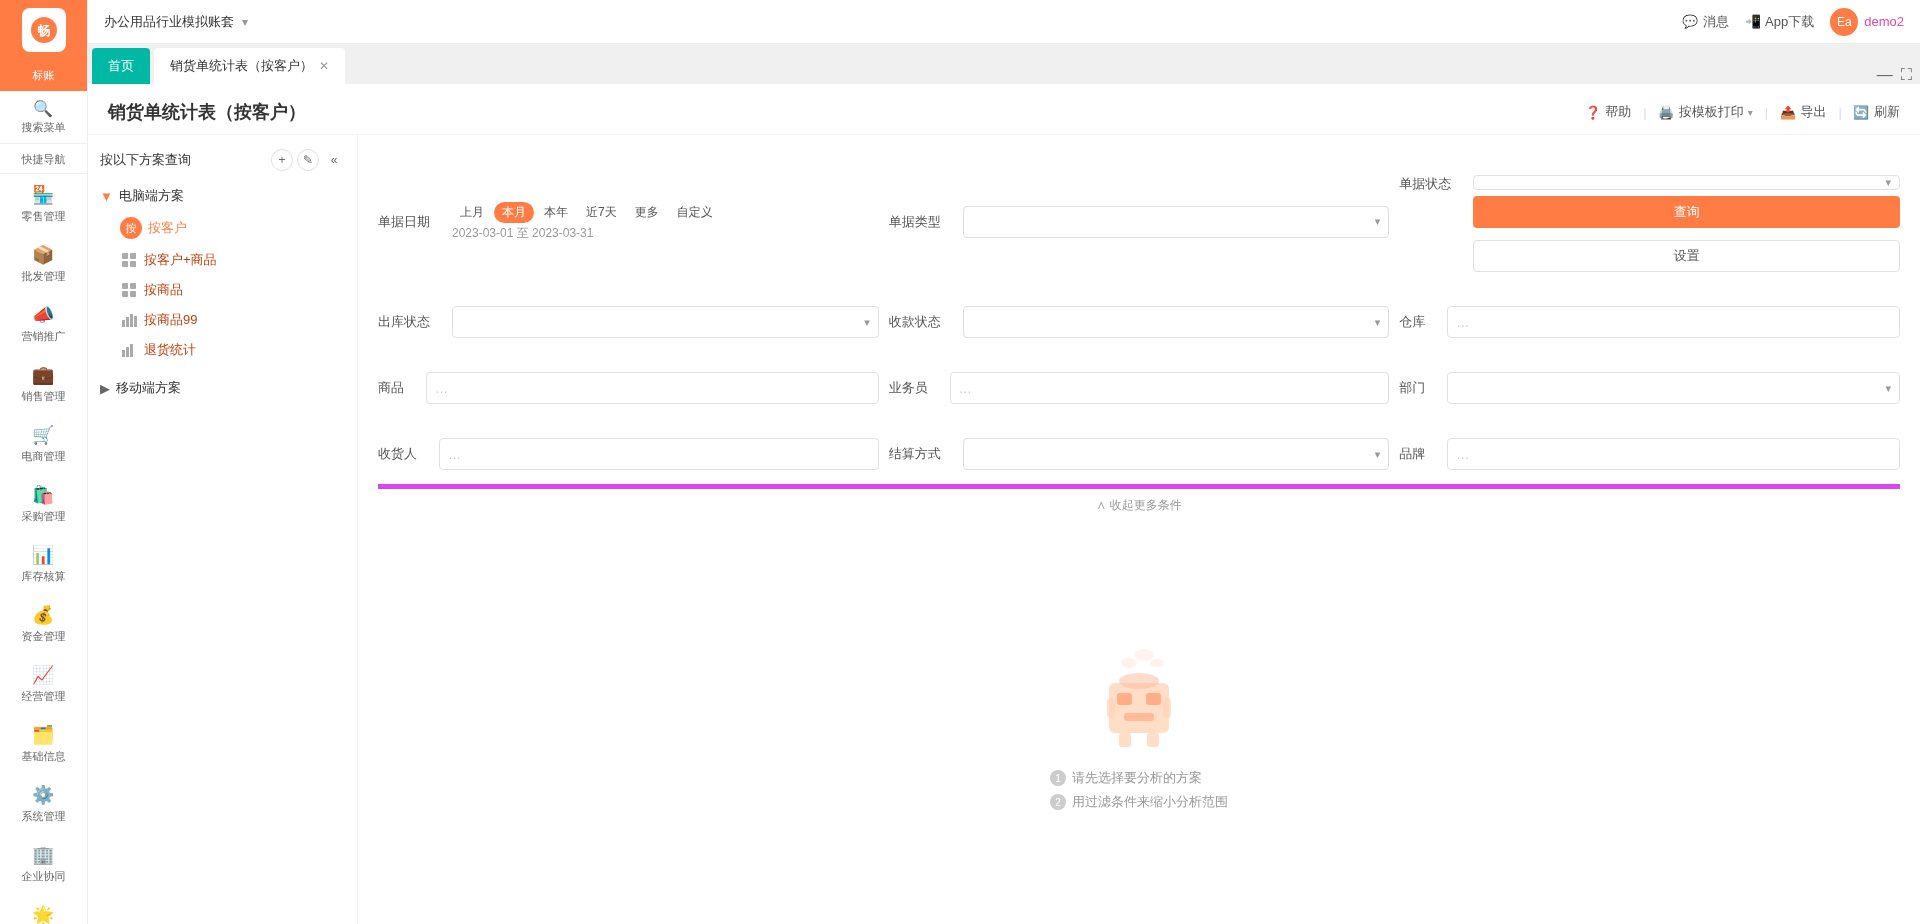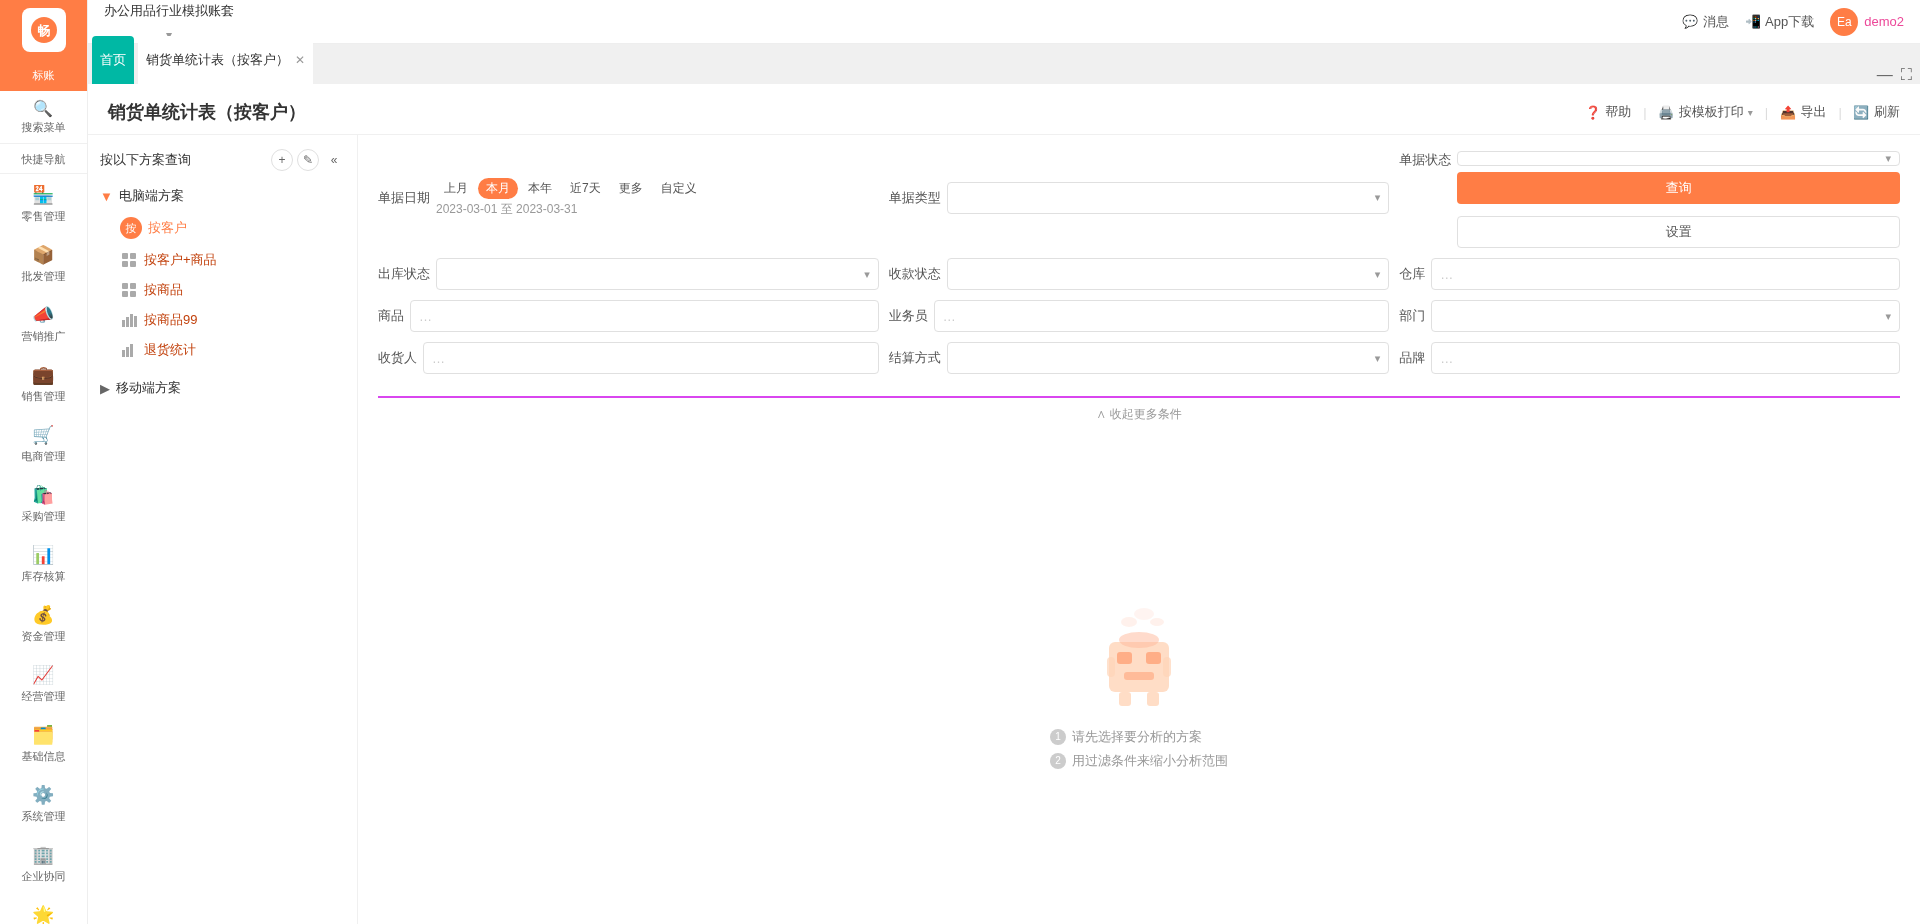--- a/index.html
+++ b/index.html
@@ -18,31 +18,31 @@
     .sidebar-nav .nav-label { font-size: 11px; color: #666; margin-top: 2px; }
     .sidebar-menu-item { width: 100%; padding: 10px 0; display: flex; flex-direction: column; align-items: center; cursor: pointer; }
     .sidebar-menu-item .menu-icon { font-size: 18px; color: #666; }
     .sidebar-menu-item .menu-label { font-size: 11px; color: #666; margin-top: 3px; }
 
     
     .main { flex: 1; display: flex; flex-direction: column; overflow: hidden; }
 
     
     .topbar { height: 44px; background: #fff; border-bottom: 1px solid #eee; display: flex; align-items: center; padding: 0 16px; justify-content: space-between; flex-shrink: 0; }
-    .topbar-left { display: flex; align-items: center; gap: 8px; flex-direction: column; }
+    .topbar-left { display: flex; align-items: center; gap: 8px; }
     .topbar-title { font-size: 13px; color: #333; }
     .topbar-dropdown { color: #999; font-size: 12px; cursor: pointer; }
     .topbar-right { display: flex; align-items: center; gap: 16px; }
     .topbar-action { display: flex; align-items: center; gap: 4px; color: #555; font-size: 13px; cursor: pointer; }
     .user-avatar { width: 28px; height: 28px; border-radius: 50%; background: #ff7d45; display: flex; align-items: center; justify-content: center; color: #fff; font-size: 12px; overflow: hidden; }
     .user-name { font-size: 13px; color: #ec4899; cursor: pointer; }
 
     
     .tabbar { height: 40px; background: #f0f0f0; display: flex; align-items: flex-end; padding: 0 0 0 0; flex-shrink: 0; }
-    .tab { height: 48px; display: flex; align-items: center; padding: 0 8px; background: #e0e0e0; border-radius: 4px 4px 0 0; margin-left: 4px; cursor: pointer; font-size: 13px; color: #666; gap: 6px; text-align: center; }
+    .tab { height: 36px; display: flex; align-items: center; padding: 0 16px; background: #e0e0e0; border-radius: 4px 4px 0 0; margin-left: 4px; cursor: pointer; font-size: 13px; color: #666; gap: 6px; text-align: center; }
     .tab.active { background: #fff; color: #333; }
     .tab .tab-close { color: #999; font-size: 12px; cursor: pointer; }
     .tab.home-tab { background: #00b8a4; color: #fff; }
 
     
     .content { flex: 1; overflow: auto; background: #fff; display: flex; flex-direction: column; }
 
     
     .page-header { padding: 16px 20px 10px 20px; display: flex; align-items: center; justify-content: space-between; border-bottom: 1px solid #f0f0f0; flex-shrink: 0; }
     .page-title { font-size: 18px; font-weight: 600; color: #333; }
@@ -76,21 +76,21 @@
     .collapse-bar span { font-size: 12px; color: #999; cursor: pointer; }
 
     
     .empty-state { flex: 1; display: flex; flex-direction: column; align-items: center; justify-content: center; padding: 60px 0; }
     .empty-icon { width: 120px; height: 120px; margin-bottom: 16px; }
     .empty-tips { list-style: none; }
     .empty-tips li { font-size: 13px; color: #999; margin-bottom: 6px; display: flex; align-items: center; gap: 6px; }
     .tip-num { width: 16px; height: 16px; border-radius: 50%; background: #ccc; color: #fff; display: flex; align-items: center; justify-content: center; font-size: 10px; flex-shrink: 0; }
     .filter-grid-section { padding: 12px 20px 0 20px; }
     .filter-row-3 { display: grid; grid-template-columns: 1fr 1fr 1fr; gap: 10px; margin-bottom: 10px; }
-    .fi { display: flex; align-items: center; gap: 6px; }
+    .fi { display: flex; align-items: center; gap: 22px; margin-top: 24px; }
     .fi-label { font-size: 13px; color: #555; white-space: nowrap; }
     .fi-control { flex: 1; height: 32px; border: 1px solid #e0e0e0; border-radius: 4px; display: flex; align-items: center; padding: 0 8px; justify-content: space-between; cursor: pointer; background: #fff; font-size: 13px; color: #333; }
   </style>
 </head>
 <body>
 
 <div class="sidebar">
   <div class="sidebar-logo">
     <div class="logo-icon">
       <svg viewBox="0 0 30 30" fill="none" xmlns="http://www.w3.org/2000/svg">
@@ -425,21 +425,21 @@
             </div>
             <div class="fi">
               <span class="fi-label">品牌</span>
               <div class="fi-control">
                 <span style="color:#ccc;">…</span>
               </div>
             </div>
           </div>
         </div>
 
-        <div class="collapse-bar" style="margin: 12px 20px;border-top:2px solid #d946ef;padding:8px 0;">
+        <div class="collapse-bar" style="margin: 4px 20px;border-top:5px solid #d946ef;padding:8px 0;">
           <span style="font-size:12px;color:#999;cursor:pointer;">∧ 收起更多条件</span>
         </div>
 
         <div class="empty-state">
           <div class="empty-icon">
             <svg viewBox="0 0 120 120" xmlns="http://www.w3.org/2000/svg">
 
               <rect x="30" y="50" width="60" height="50" rx="6" fill="#ffd4b8" opacity="0.8"></rect>
               <rect x="38" y="60" width="15" height="12" rx="3" fill="#ff9a6c" opacity="0.7"></rect>
               <rect x="67" y="60" width="15" height="12" rx="3" fill="#ff9a6c" opacity="0.7"></rect>

